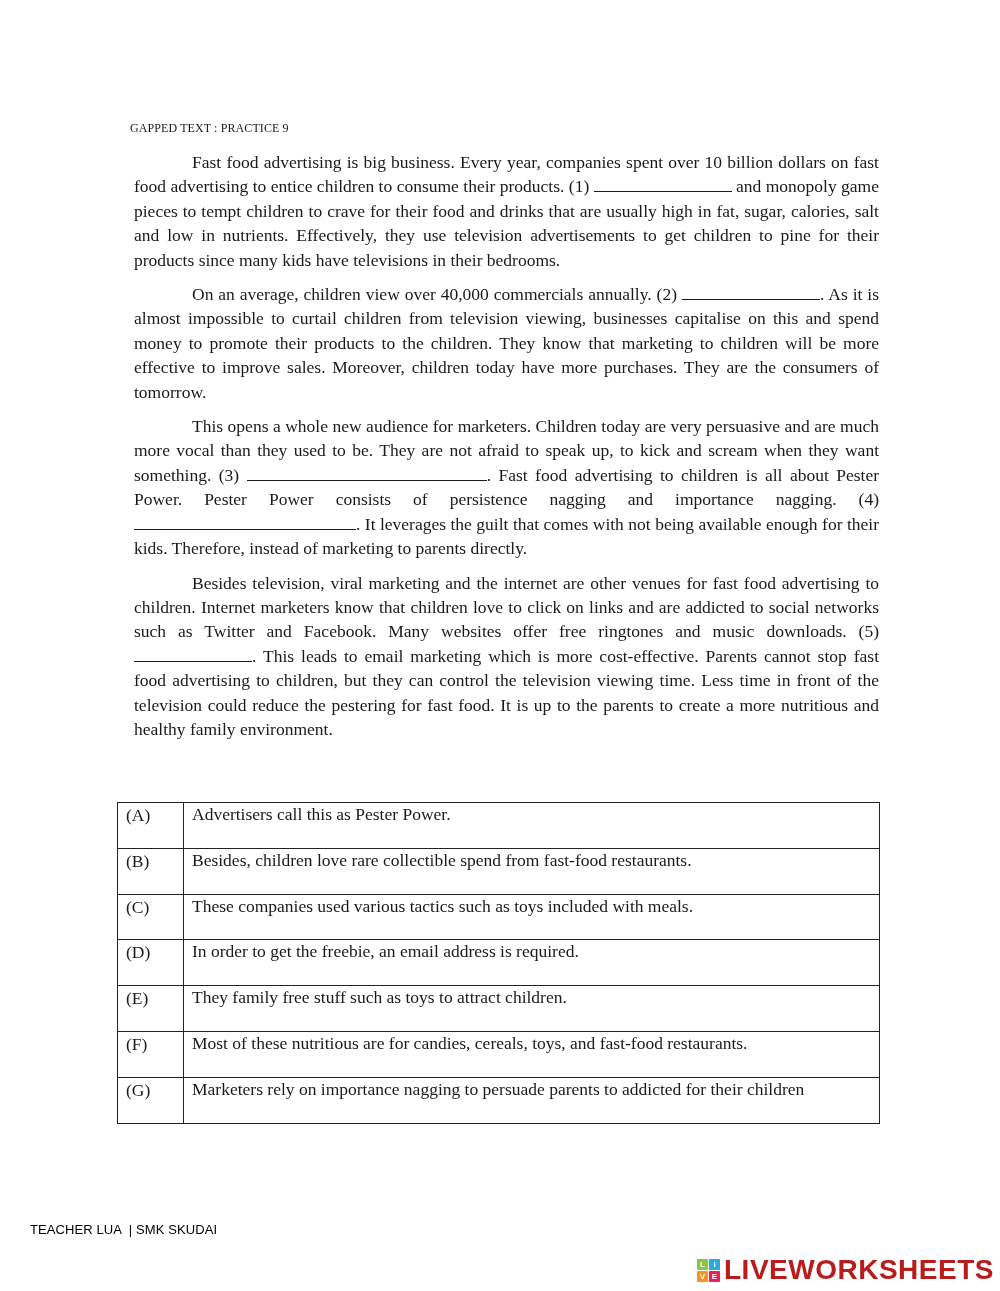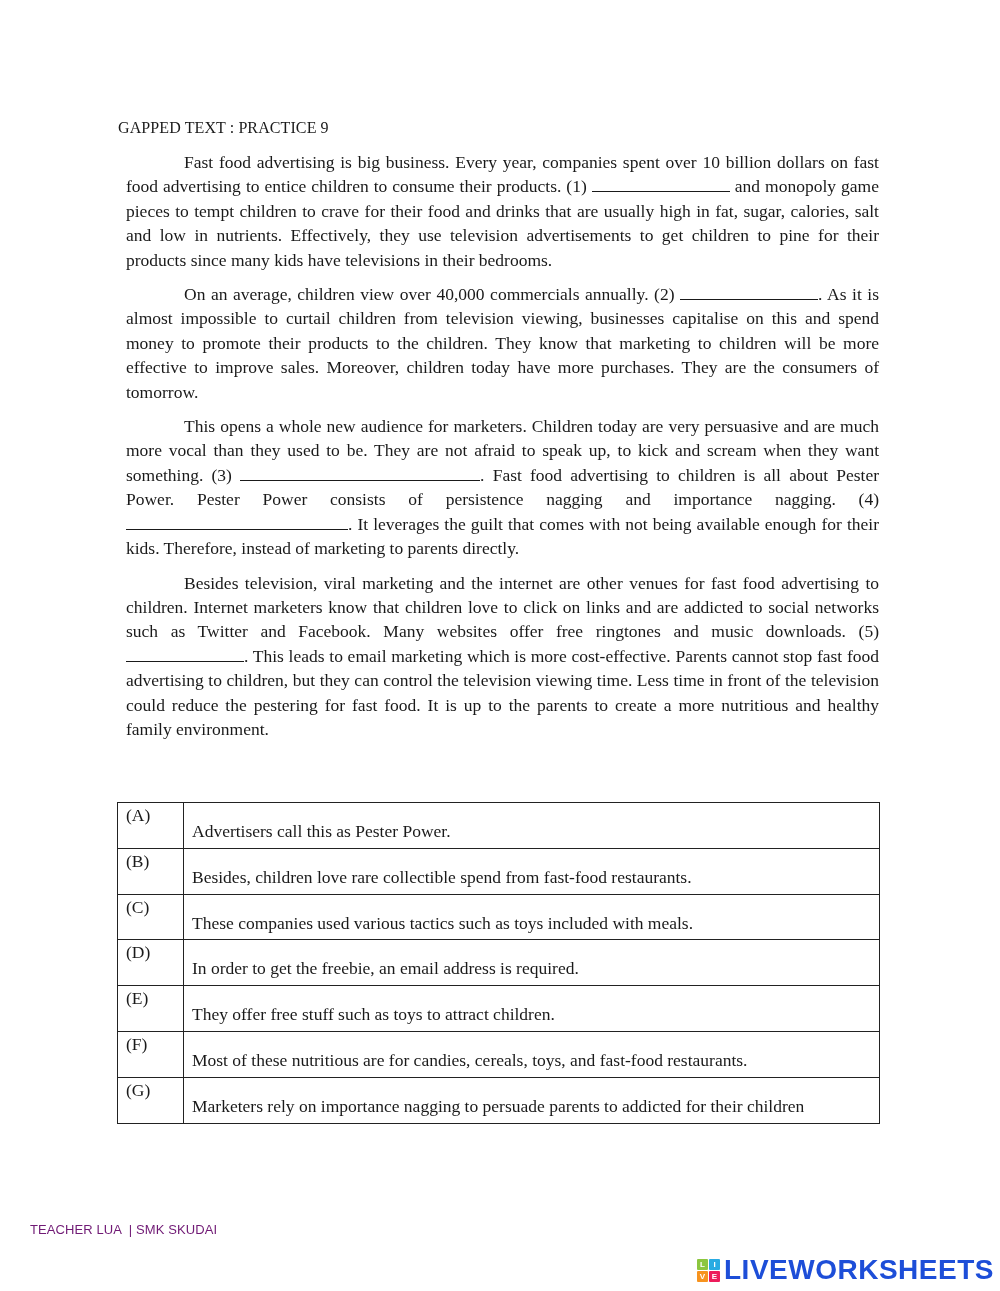--- a/index.html
+++ b/index.html
@@ -15,31 +15,31 @@
     font-family: "Liberation Serif", "DejaVu Serif", serif;
     color: #1a1a1a;
   }
   .page {
     position: absolute;
     left: 118px;
     top: 116px;
     width: 761px;
   }
   .title {
-    font-size: 16px;
+    font-size: 12px;
     line-height: 24px;
-    margin: 0 0 10px 0;
+    margin: 0 0 10px 12px;
     letter-spacing: 0.1px;
   }
   .para {
     font-size: 17.5px;
     line-height: 24.4px;
     text-align: justify;
     text-indent: 58px;
-    margin: 0 0 10px 8px;
+    margin: 0 0 10px 16px;
   }
   .gap {
     display: inline-block;
     border-bottom: 1px solid #1a1a1a;
     height: 16px;
     vertical-align: baseline;
   }
   .options {
     position: absolute;
     left: 117px;
@@ -56,30 +56,30 @@
     box-sizing: border-box;
     line-height: 22px;
   }
   .options td.label {
     width: 66px;
     padding-left: 8px;
     padding-top: 1px;
   }
   .options td.text {
     padding-left: 8px;
-    padding-top: 17px;
+    padding-top: 0;
     white-space: nowrap;
   }
   .footer-left {
     position: absolute;
     left: 30px;
     top: 1222px;
     font-family: "Liberation Sans", "DejaVu Sans", sans-serif;
     font-size: 13px;
-    color: #701a75;
+    color: #000000;
     letter-spacing: 0.1px;
   }
   .brand {
     position: absolute;
     left: 697px;
     top: 1255px;
     display: flex;
     align-items: center;
   }
   .brand-logo {
@@ -96,21 +96,21 @@
     font-family: "Liberation Sans", "DejaVu Sans", sans-serif;
     font-size: 8px;
     font-weight: bold;
     color: #ffffff;
     border-radius: 1px;
   }
   .brand-text {
     font-family: "Liberation Sans", "DejaVu Sans", sans-serif;
     font-weight: bold;
     font-size: 28px;
-    color: #1d4ed8;
+    color: #b91c1c;
     letter-spacing: 0.5px;
     line-height: 30px;
   }
 </style>
 </head>
 <body>
 
 <div class="page">
   <div class="title">GAPPED TEXT : PRACTICE 9</div>
 
@@ -136,21 +136,21 @@
   <tr>
     <td class="label">(C)</td>
     <td class="text">These companies used various tactics such as toys included with meals.</td>
   </tr>
   <tr>
     <td class="label">(D)</td>
     <td class="text">In order to get the freebie, an email address is required.</td>
   </tr>
   <tr>
     <td class="label">(E)</td>
-    <td class="text">They offer free stuff such as toys to attract children.</td>
+    <td class="text">They family free stuff such as toys to attract children.</td>
   </tr>
   <tr>
     <td class="label">(F)</td>
     <td class="text">Most of these nutritious are for candies, cereals, toys, and fast-food restaurants.</td>
   </tr>
   <tr>
     <td class="label">(G)</td>
     <td class="text">Marketers rely on importance nagging to persuade parents to addicted for their children</td>
   </tr>
 </tbody>

